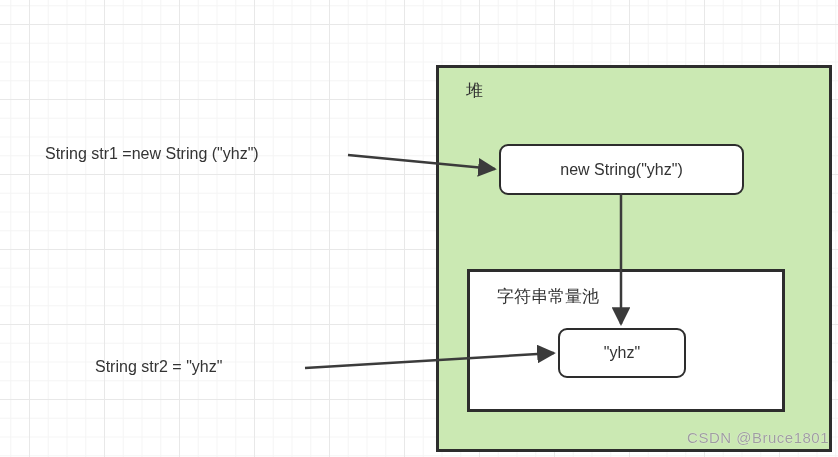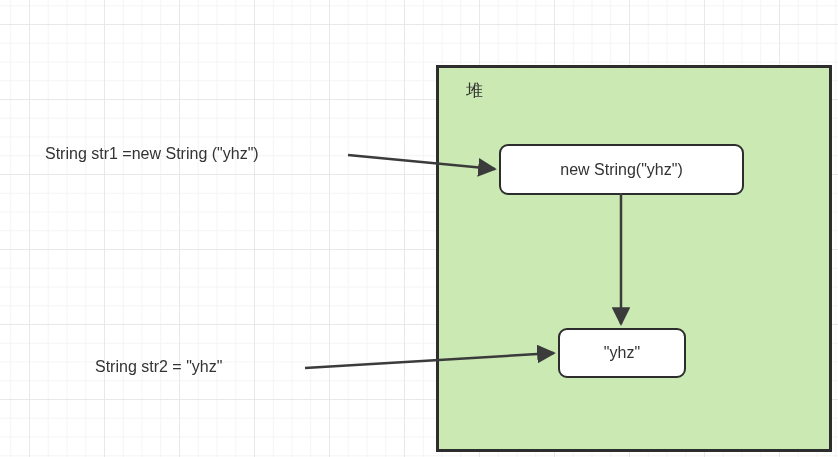--- a/index.html
+++ b/index.html
@@ -95,34 +95,38 @@
 <div class="canvas">
 
   <div class="heap-box">
     <div class="heap-label">堆</div>
   </div>
 
   <div class="node node-new-string">
     <span>new String("yhz")</span>
   </div>
 
+  <div class="pool-box">
+    <div class="pool-label">字符串常量池</div>
+  </div>
 
   <div class="node node-yhz">
     <span>"yhz"</span>
   </div>
 
   <div class="code-label code-label-str1">String str1 =new String ("yhz")</div>
 
   <div class="code-label code-label-str2">String str2 = "yhz"</div>
 
   <svg class="arrow-layer" viewBox="0 0 838 457" xmlns="http://www.w3.org/2000/svg">
     <defs>
       <marker id="arrowhead" viewBox="0 0 10 10" refX="9" refY="5" markerWidth="7.5" markerHeight="7.5" orient="auto-start-reverse">
         <path d="M0,0 L10,5 L0,10 z" fill="#3b3b3b"></path>
       </marker>
     </defs>
     <line x1="348" y1="155" x2="495" y2="169" stroke="#3b3b3b" stroke-width="2.5" marker-end="url(#arrowhead)"></line>
     <line x1="305" y1="368" x2="554" y2="353" stroke="#3b3b3b" stroke-width="2.5" marker-end="url(#arrowhead)"></line>
     <line x1="621" y1="193" x2="621" y2="324" stroke="#3b3b3b" stroke-width="2.5" marker-end="url(#arrowhead)"></line>
   </svg>
 
+  <div class="watermark">CSDN @Bruce1801</div>
 
 </div>
 
 </body></html>

